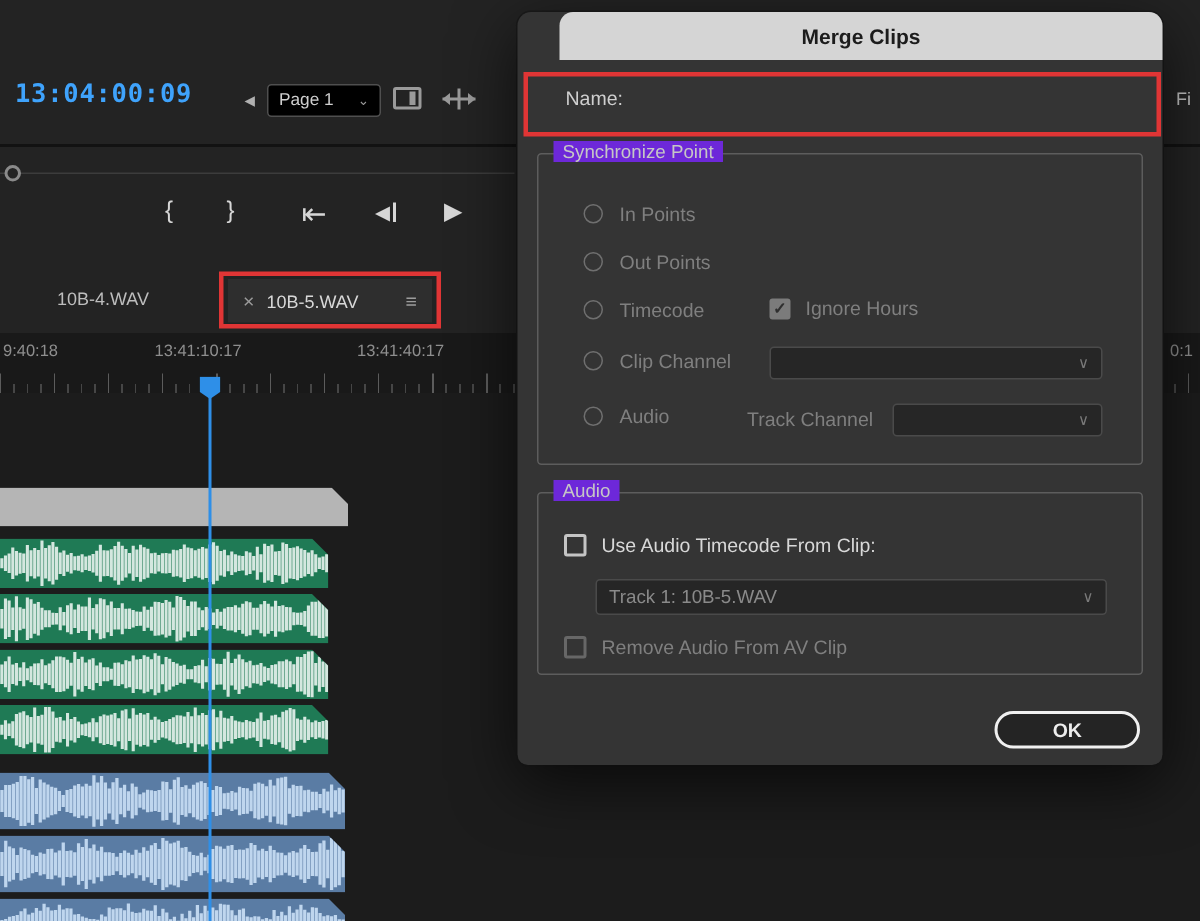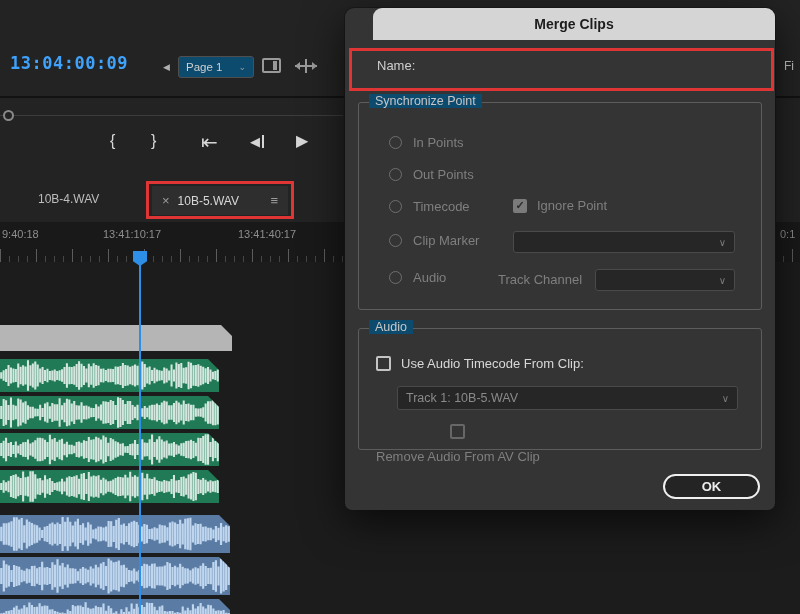--- a/index.html
+++ b/index.html
@@ -2,21 +2,21 @@
 <html><head>
 <meta charset="utf-8">
 <style>
   * { margin:0; padding:0; box-sizing:border-box; }
   body { background:#000; font-family:"Liberation Sans", sans-serif; }
   .stage{position:relative;width:800px;height:614px;background:#232323;overflow:hidden;font-family:"Liberation Sans",sans-serif;}
 
   
   .timecode{position:absolute;left:10px;top:53px;font-family:"DejaVu Sans Mono",monospace;font-weight:bold;font-size:17px;color:#3fa3fc;letter-spacing:.5px;}
   .page-prev{position:absolute;left:163px;top:62px;color:#b0b0b0;font-size:9px;cursor:pointer;}
-  .page-select{position:absolute;left:178px;top:56px;width:76px;height:22px;background:#0c4a6e;border:1px solid #4f4f4f;border-radius:3px;display:flex;align-items:center;justify-content:space-between;padding:0 7px;color:#cfcfcf;font-size:11.5px;}
+  .page-select{position:absolute;left:178px;top:56px;width:76px;height:22px;background:#000000;border:1px solid #4f4f4f;border-radius:3px;display:flex;align-items:center;justify-content:space-between;padding:0 7px;color:#cfcfcf;font-size:11.5px;}
   .page-chevron{font-size:9px;color:#9a9a9a;}
   .icon-a{position:absolute;left:262px;top:58px;width:19px;height:15px;border:2px solid #9a9a9a;border-radius:2px;}
   .icon-a::after{content:"";position:absolute;right:2px;top:1px;bottom:1px;width:4px;background:#9a9a9a;}
   .icon-b{position:absolute;left:294px;top:57px;width:24px;height:18px;}
   .fit-partial{position:absolute;left:784px;top:59px;color:#c4c4c4;font-size:12px;}
   .divider-top{position:absolute;left:0;top:96px;width:100%;height:2px;background:#121212;}
   .scroll-track{position:absolute;left:0;top:115px;width:343px;height:1px;background:#3c3c3c;}
   .scroll-knob{position:absolute;left:3px;top:110px;width:11px;height:11px;border:2px solid #8a8a8a;border-radius:50%;background:#232323;}
 
   
@@ -54,21 +54,21 @@
   .playhead-handle{position:absolute;left:133px;top:251px;width:14px;height:15px;background:#2e8fe8;z-index:7;clip-path:polygon(0 0,100% 0,100% 68%,50% 100%,0 68%);cursor:grab;}
 
   
   .dialog{position:absolute;left:345px;top:8px;width:430px;height:502px;background:#343434;border-radius:9px 9px 7px 7px;box-shadow:0 12px 42px rgba(0,0,0,.65),0 0 0 1px #1b1b1b;z-index:20;font-size:13px;color:#d2d2d2;}
   .dialog-title{height:32px;background:#d5d5d5;border-radius:9px 9px 0 0;display:flex;align-items:center;justify-content:center;color:#1c1c1c;font-size:14px;font-weight:600;margin-left:28px;}
   .name-row{position:absolute;left:32px;top:50px;right:16px;display:flex;align-items:center;gap:9px;}
   .name-label{color:#cfcfcf;font-size:13px;}
   .name-input{flex:1;height:25px;background:#242424;border:1px solid #9eb2c6;border-radius:2px;color:#ececec;font-size:13px;padding:0 6px;font-family:"Liberation Sans",sans-serif;outline:none;}
 
   .group{position:absolute;left:13px;width:404px;border:1px solid #5d5d5d;border-radius:3px;}
-  .group-label{position:absolute;top:-9px;left:10px;background:#0c4a6e;padding:0 6px;font-size:12.5px;color:#c6c6c6;}
+  .group-label{position:absolute;top:-9px;left:10px;background:#6d28d9;padding:0 6px;font-size:12.5px;color:#c6c6c6;}
   #group-sync{top:94px;height:208px;}
   #group-audio{top:320px;height:122px;}
 
   .radio-row{position:absolute;left:30px;display:flex;align-items:center;gap:11px;color:#7f7f7f;font-size:13px;}
   .radio{width:13px;height:13px;border:1.5px solid #6f6f6f;border-radius:50%;flex:none;}
 
   .check-dis{width:14px;height:14px;background:#7b7b7b;border-radius:2px;display:flex;align-items:center;justify-content:center;color:#2f2f2f;font-size:11px;font-weight:bold;flex:none;}
   .check-en{width:15px;height:15px;border:2px solid #c4c4c4;border-radius:2px;flex:none;}
   .check-empty-dis{width:15px;height:15px;border:2px solid #676767;border-radius:2px;flex:none;}
   .check-row{position:absolute;display:flex;align-items:center;gap:10px;font-size:13px;}
@@ -195,30 +195,30 @@
       <div class="radio-row" style="top:64px;">
         <span class="radio"></span>
         <span>Out Points</span>
       </div>
       <div class="radio-row" style="top:96px;">
         <span class="radio"></span>
         <span>Timecode</span>
       </div>
       <div class="radio-row" style="top:130px;">
         <span class="radio"></span>
-        <span>Clip Marker</span>
+        <span>Clip Channel</span>
       </div>
       <div class="radio-row" style="top:167px;">
         <span class="radio"></span>
         <span>Audio</span>
       </div>
 
       <div class="check-row" style="left:154px;top:95px;color:#7f7f7f;">
         <span class="check-dis">✓</span>
-        <span>Ignore Point</span>
+        <span>Ignore Hours</span>
       </div>
 
       <div class="dropdown" style="left:154px;top:128px;width:222px;height:22px;">
         <span></span>
         <span class="dd-chevron">∨</span>
       </div>
 
       <span style="position:absolute;left:139px;top:169px;color:#7f7f7f;">Track Channel</span>
       <div class="dropdown" style="left:236px;top:166px;width:140px;height:22px;">
         <span></span>
@@ -232,21 +232,21 @@
       <div class="check-row" style="left:17px;top:27px;color:#d8d8d8;">
         <span class="check-en"></span>
         <span>Use Audio Timecode From Clip:</span>
       </div>
 
       <div class="dropdown" style="left:38px;top:57px;width:341px;height:24px;">
         <span>Track 1: 10B-5.WAV</span>
         <span class="dd-chevron">∨</span>
       </div>
 
-      <div class="check-row" style="left:17px;top:95px;color:#7f7f7f;flex-direction:column;">
+      <div class="check-row" style="left:17px;top:95px;color:#7f7f7f;">
         <span class="check-empty-dis"></span>
         <span>Remove Audio From AV Clip</span>
       </div>
     </div>
 
     <div class="btn" id="btn-ok">OK</div>
   </div>
 
   <div class="annot" id="annot-tab"></div>
   <div class="annot" id="annot-name"></div>

